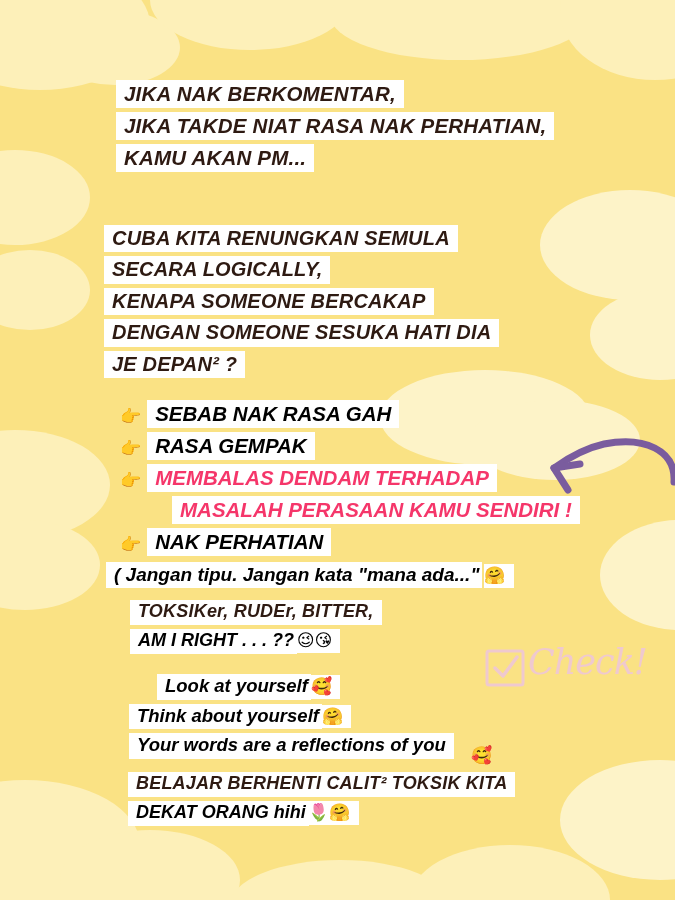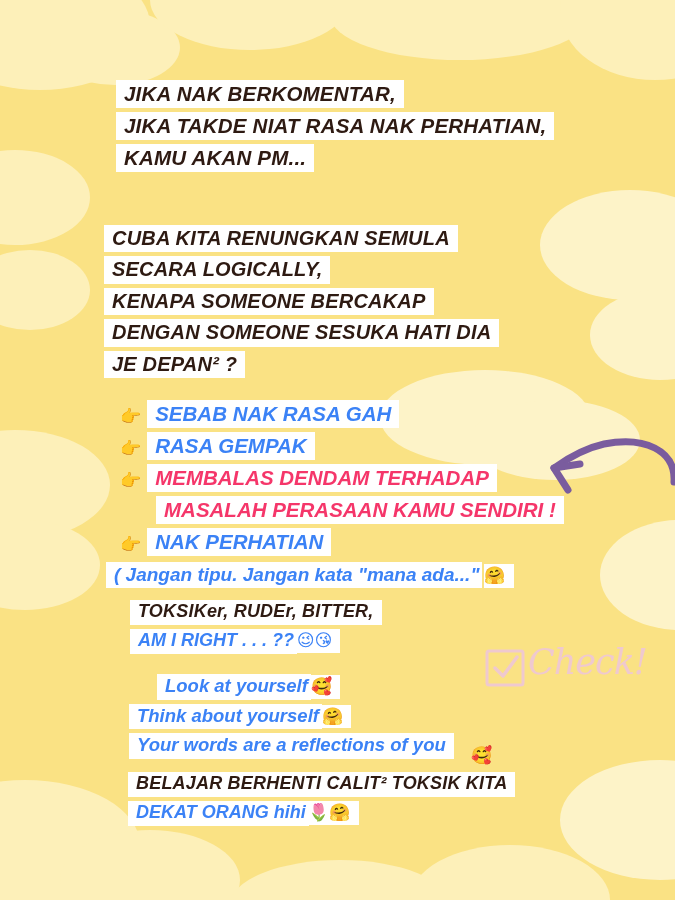--- a/index.html
+++ b/index.html
@@ -64,21 +64,21 @@
     line-height: 1;
     position: relative;
     top: 1px;
   }
   .bullet-text {
     background: #ffffff;
     padding: 1px 8px 2px 8px;
     font-style: italic;
     font-weight: bold;
     font-size: 20.5px;
-    color: #3b82f6;
+    color: #000000;
     line-height: 1.22;
     white-space: nowrap;
   }
   .bullet-text.pink { color: #f5366a; }
   .mixed {
     font-size: 19px;
     font-weight: bold;
     font-style: italic;
   }
   .small {
@@ -185,21 +185,21 @@
     <div class="bullet-line">
       <span class="bullet-icon emoji">👉</span>
       <span class="bullet-text">RASA GEMPAK</span>
     </div>
 
     <div class="bullet-line">
       <span class="bullet-icon emoji">👉</span>
       <span class="bullet-text pink">MEMBALAS DENDAM TERHADAP</span>
     </div>
 
-    <div class="bullet-line" style="margin-left:36px;">
+    <div class="bullet-line" style="margin-left:52px;">
       <span class="bullet-text pink">MASALAH PERASAAN KAMU SENDIRI !</span>
     </div>
 
     <div class="bullet-line" style="margin-top:4px;">
       <span class="bullet-icon emoji">👉</span>
       <span class="bullet-text">NAK PERHATIAN</span>
     </div>
 
     <div class="bullet-line" style="margin-left:-14px; margin-top:6px; gap:2px;">
       <span class="bullet-text mixed" style="padding-right:3px;">( Jangan tipu. Jangan kata "mana ada..."</span>

